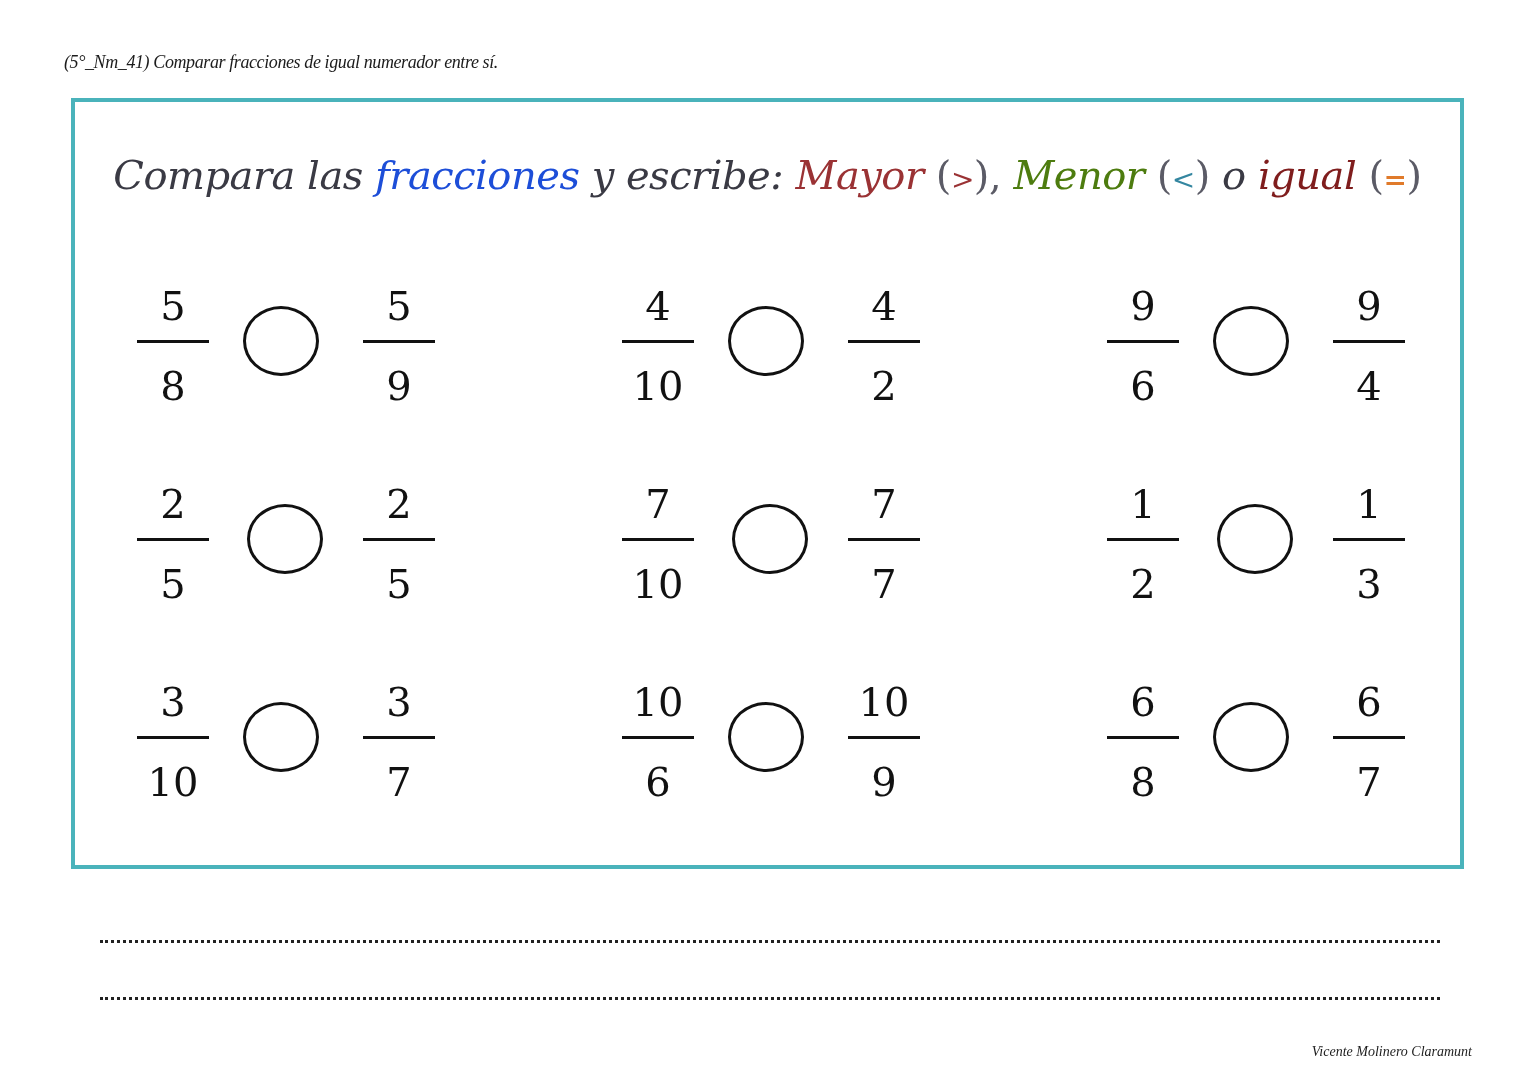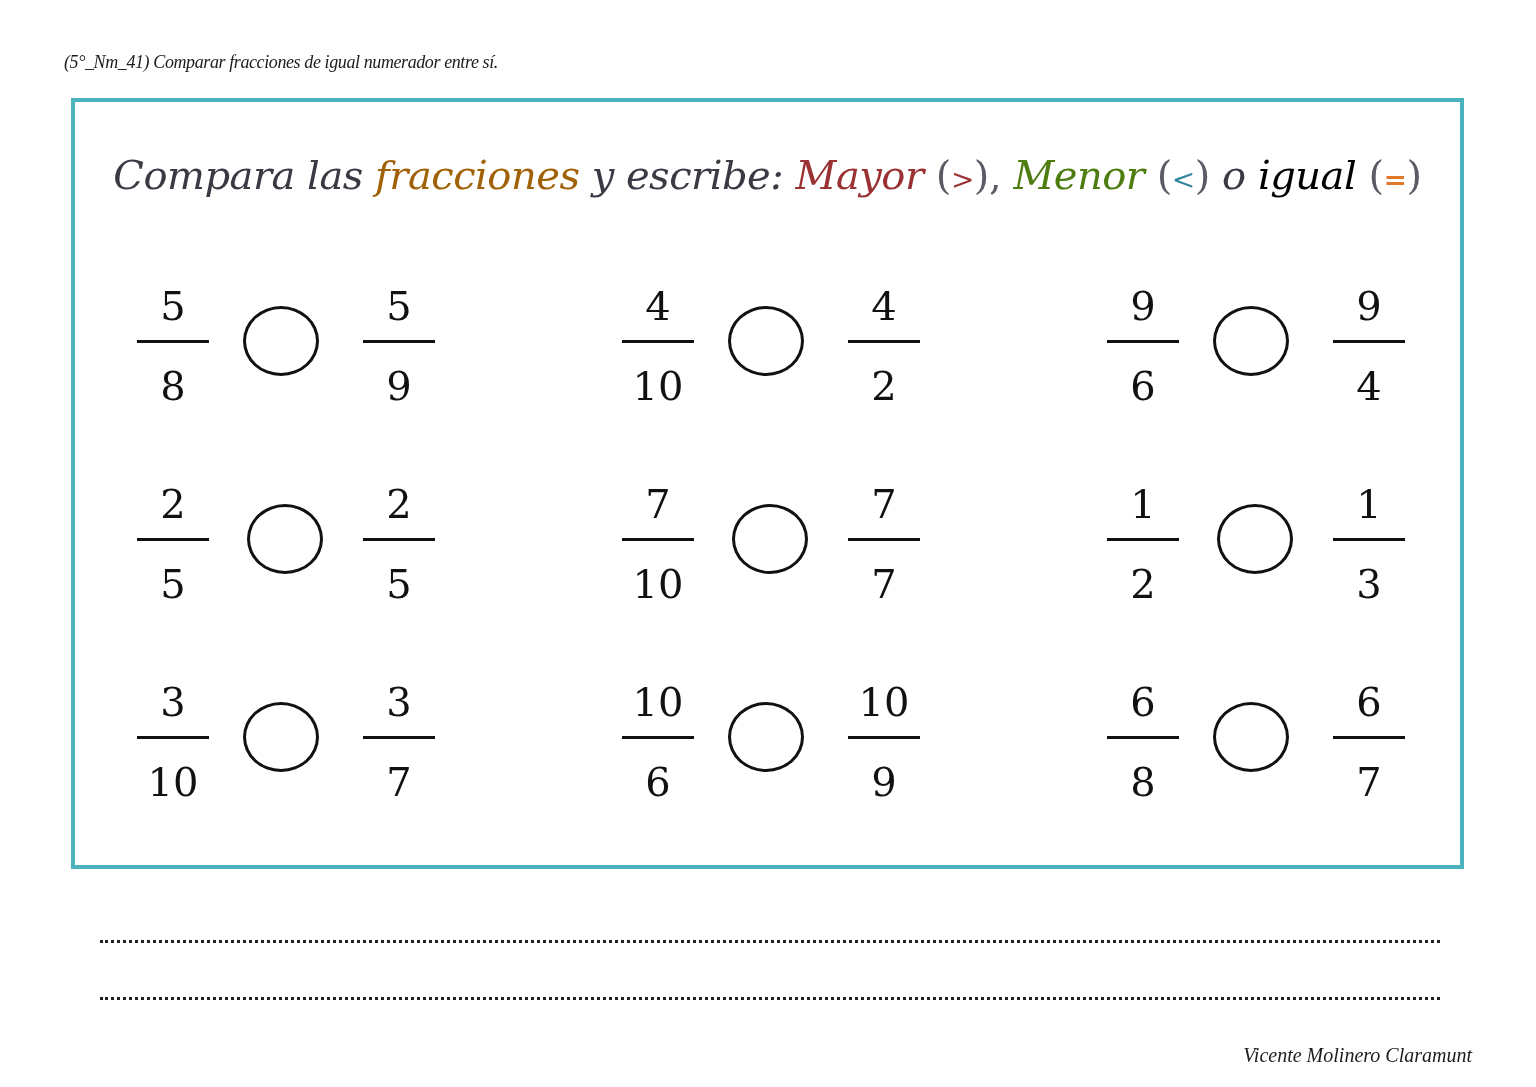--- a/index.html
+++ b/index.html
@@ -43,24 +43,24 @@
       right: 0;
       top: 50px;
       text-align: center;
       font-family: "DejaVu Serif", serif;
       font-style: italic;
       font-size: 40px;
       color: #3a3a44;
       white-space: nowrap;
       letter-spacing: -0.5px;
     }
-    .instruction .green { color: #a16207; }
+    .instruction .green { color: #1d4ed8; }
     .instruction .red { color: #9a3234; text-align: center; }
     .instruction .teal { color: #4d7c0f; }
-    .instruction .orange { color: #000000; }
+    .instruction .orange { color: #7f1d1d; }
     .instruction .paren { color: #5b5b66; font-style: normal; font-weight: 300; }
     .instruction .paren .sym-red { color: #9a3234; font-size: 28px; }
     .instruction .paren .sym-teal { color: #3486a0; font-size: 28px; }
     .instruction .paren .sym-orange { color: #e07a2a; font-size: 28px; font-weight: bold; }
 
     .grid {
       position: absolute;
       left: 0;
       top: 0;
       width: 100%;
@@ -117,21 +117,21 @@
       width: 1340px;
       height: 0;
       border-top: 3px dotted #222;
     }
     .author {
       position: absolute;
       right: 64px;
       top: 1044px;
       font-family: "Liberation Serif", serif;
       font-style: italic;
-      font-size: 20px;
+      font-size: 14px;
       color: #1c1c1c;
       white-space: nowrap;
     }
   </style>
 </head>
 <body>
 
 <div class="doc-header">(5°_Nm_41) Comparar fracciones de igual numerador entre sí.</div>
 
 <div class="frame">

